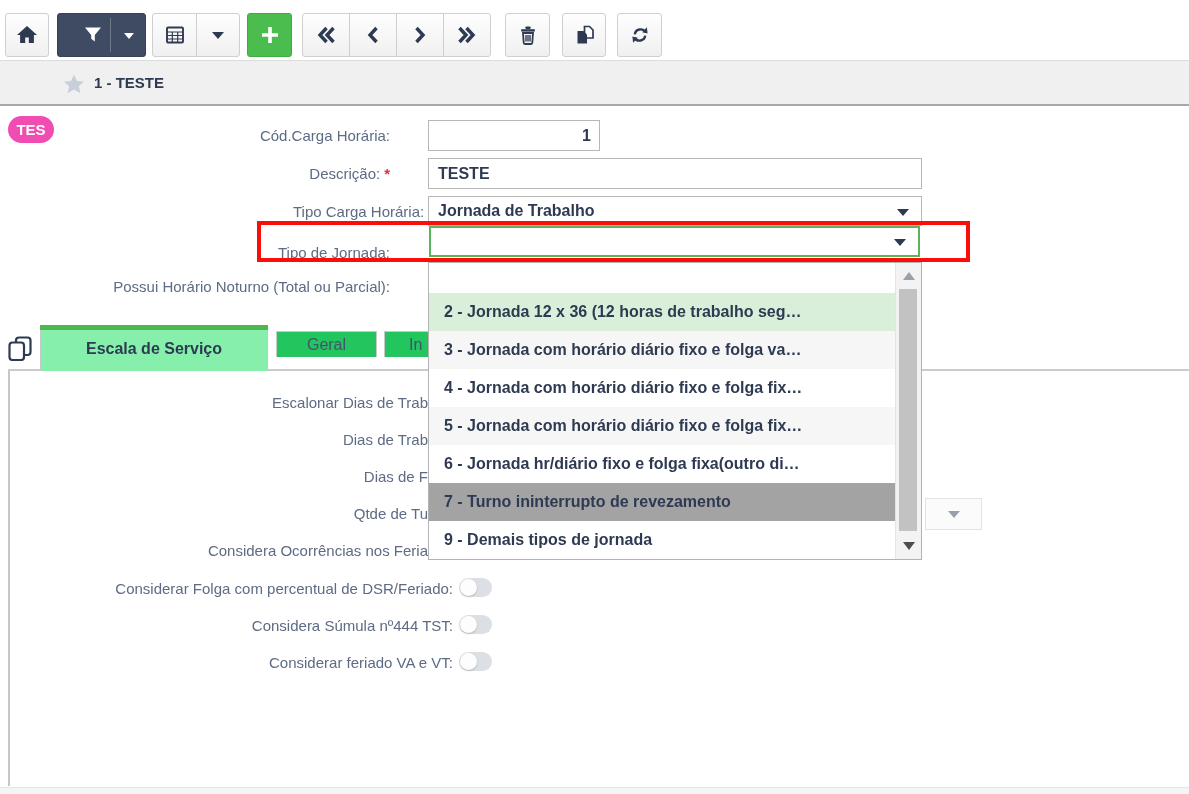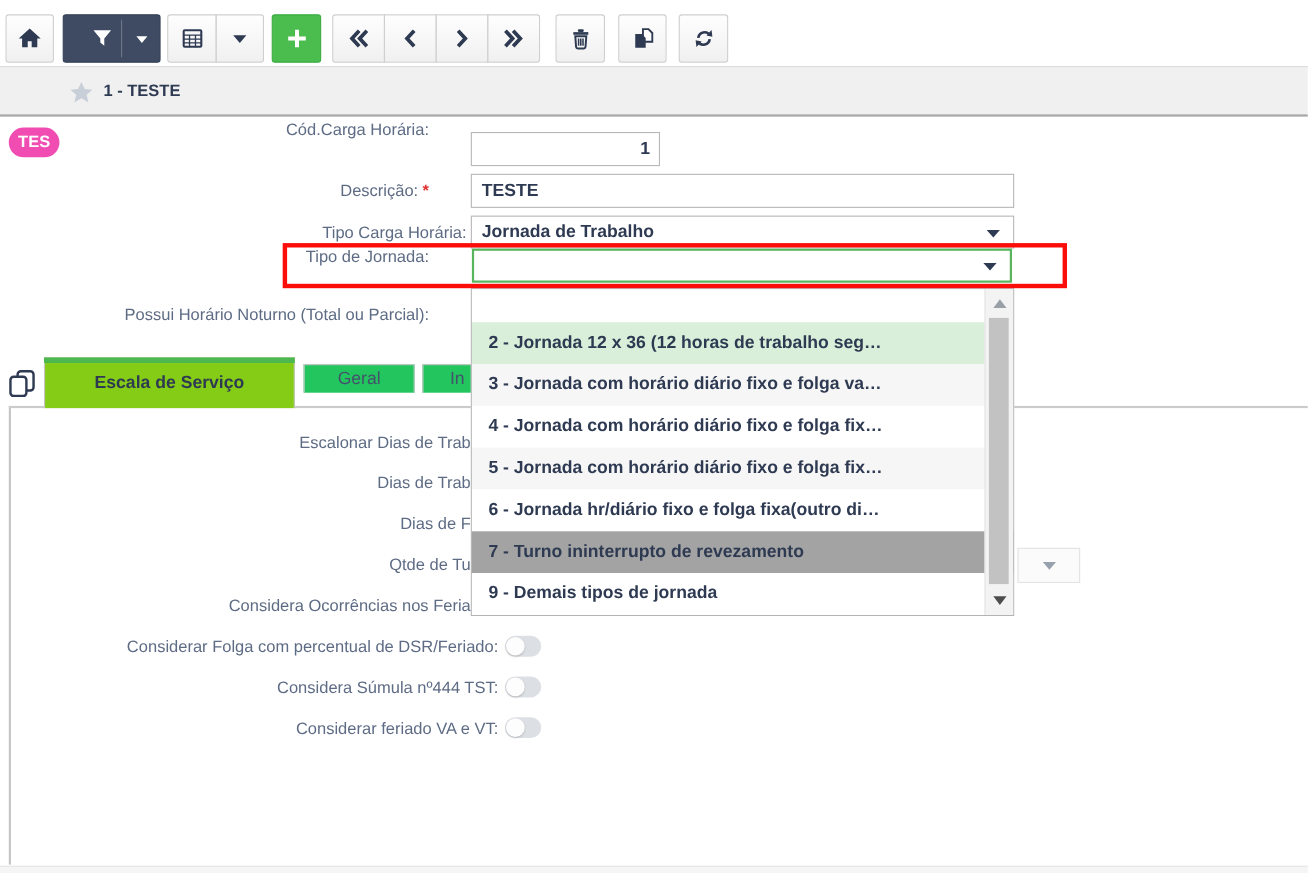--- a/index.html
+++ b/index.html
@@ -26,21 +26,21 @@
        font-weight:bold;color:#2e3a52;font-size:16px;display:flex;align-items:center;}
   .caret{width:0;height:0;border-left:6px solid transparent;border-right:6px solid transparent;
          border-top:7px solid #2e3a52;}
   .caret.gray{border-top-color:#97a1ae;}
   .caret.white{border-top-color:#fff;border-left-width:5px;border-right-width:5px;border-top-width:6px;}
   
   .tabline{position:absolute;left:8px;top:369px;width:1181px;height:2px;background:#cbcbcb;z-index:2;}
   .vline{position:absolute;left:8px;top:370px;width:2px;height:416px;background:#c6c6c6;z-index:1;}
   .tab{position:absolute;box-sizing:border-box;display:flex;align-items:center;justify-content:center;
        font-size:16px;cursor:pointer;}
-  .tab.active{left:40px;top:325px;width:228px;height:46px;background:#84cc16;border:1px solid #c6c6c6;
+  .tab.active{left:40px;top:325px;width:228px;height:46px;background:#86efac;border:1px solid #c6c6c6;
        border-bottom:none;font-weight:bold;color:#2e3a52;z-index:3;}
   .tab.active .greenbar{position:absolute;left:-1px;top:-1px;width:228px;height:5px;background:#4db84f;}
   .tab.idle{top:331px;height:26px;background:#22c55e;border:1px solid #c9c9c9;border-bottom:none;
        color:#44536b;z-index:2;}
   
   .cutlabel{position:absolute;left:0;width:428px;text-align:right;color:#5d6b84;font-size:15px;
             height:18px;line-height:18px;z-index:1;}
   .tgl-label{position:absolute;left:0;width:453px;text-align:right;color:#5d6b84;font-size:15px;
              height:19px;line-height:19px;}
   .toggle{position:absolute;left:459px;width:33px;height:19px;border-radius:10px;background:#dcdfe3;cursor:pointer;}
@@ -157,21 +157,21 @@
   </div>
 
   <div class="band">
     <div class="badge">TES</div>
     <svg width="24" height="24" viewBox="0 0 24 24" style="position:absolute;left:62px;top:11px;">
       <polygon points="12,2.5 15,9 22,9.6 16.8,14.2 18.4,21.2 12,17.4 5.6,21.2 7.2,14.2 2,9.6 9,9" fill="#c9cfd8"></polygon>
     </svg>
     <div class="crumb">1 - TESTE</div>
   </div>
 
-  <div class="flabel" style="top:110px;width:390px;">
+  <div class="flabel" style="top:127px;width:390px;">
     <span>Cód.Carga Horária:</span>
   </div>
   <div class="inp" style="left:428px;top:120px;width:172px;height:31px;justify-content:flex-end;padding-right:8px;">
     <span>1</span>
   </div>
 
   <div class="flabel" style="top:165px;width:390px;">
     <span>Descrição:</span><span class="req">*</span>
   </div>
   <div class="inp" style="left:428px;top:158px;width:494px;height:31px;padding-left:9px;">
@@ -179,21 +179,21 @@
   </div>
 
   <div class="flabel" style="top:203px;width:390px;padding-left:44px;">
     <span>Tipo Carga Horária:</span><span class="req">*</span>
   </div>
   <div class="inp" style="left:428px;top:196px;width:494px;height:30px;padding-left:9px;">
     <span>Jornada de Trabalho</span>
     <span class="caret" style="position:absolute;right:12px;top:12px;"></span>
   </div>
 
-  <div class="flabel" style="top:225px;width:390px;z-index:7;">
+  <div class="flabel" style="top:244px;width:390px;z-index:7;">
     <span>Tipo de Jornada:</span>
   </div>
   <div class="greensel">
     <span></span>
     <span class="caret" style="position:absolute;right:12px;top:11px;"></span>
   </div>
   <div class="redbox"></div>
 
   <div class="flabel" style="top:278px;width:390px;">
     <span>Possui Horário Noturno (Total ou Parcial):</span>

